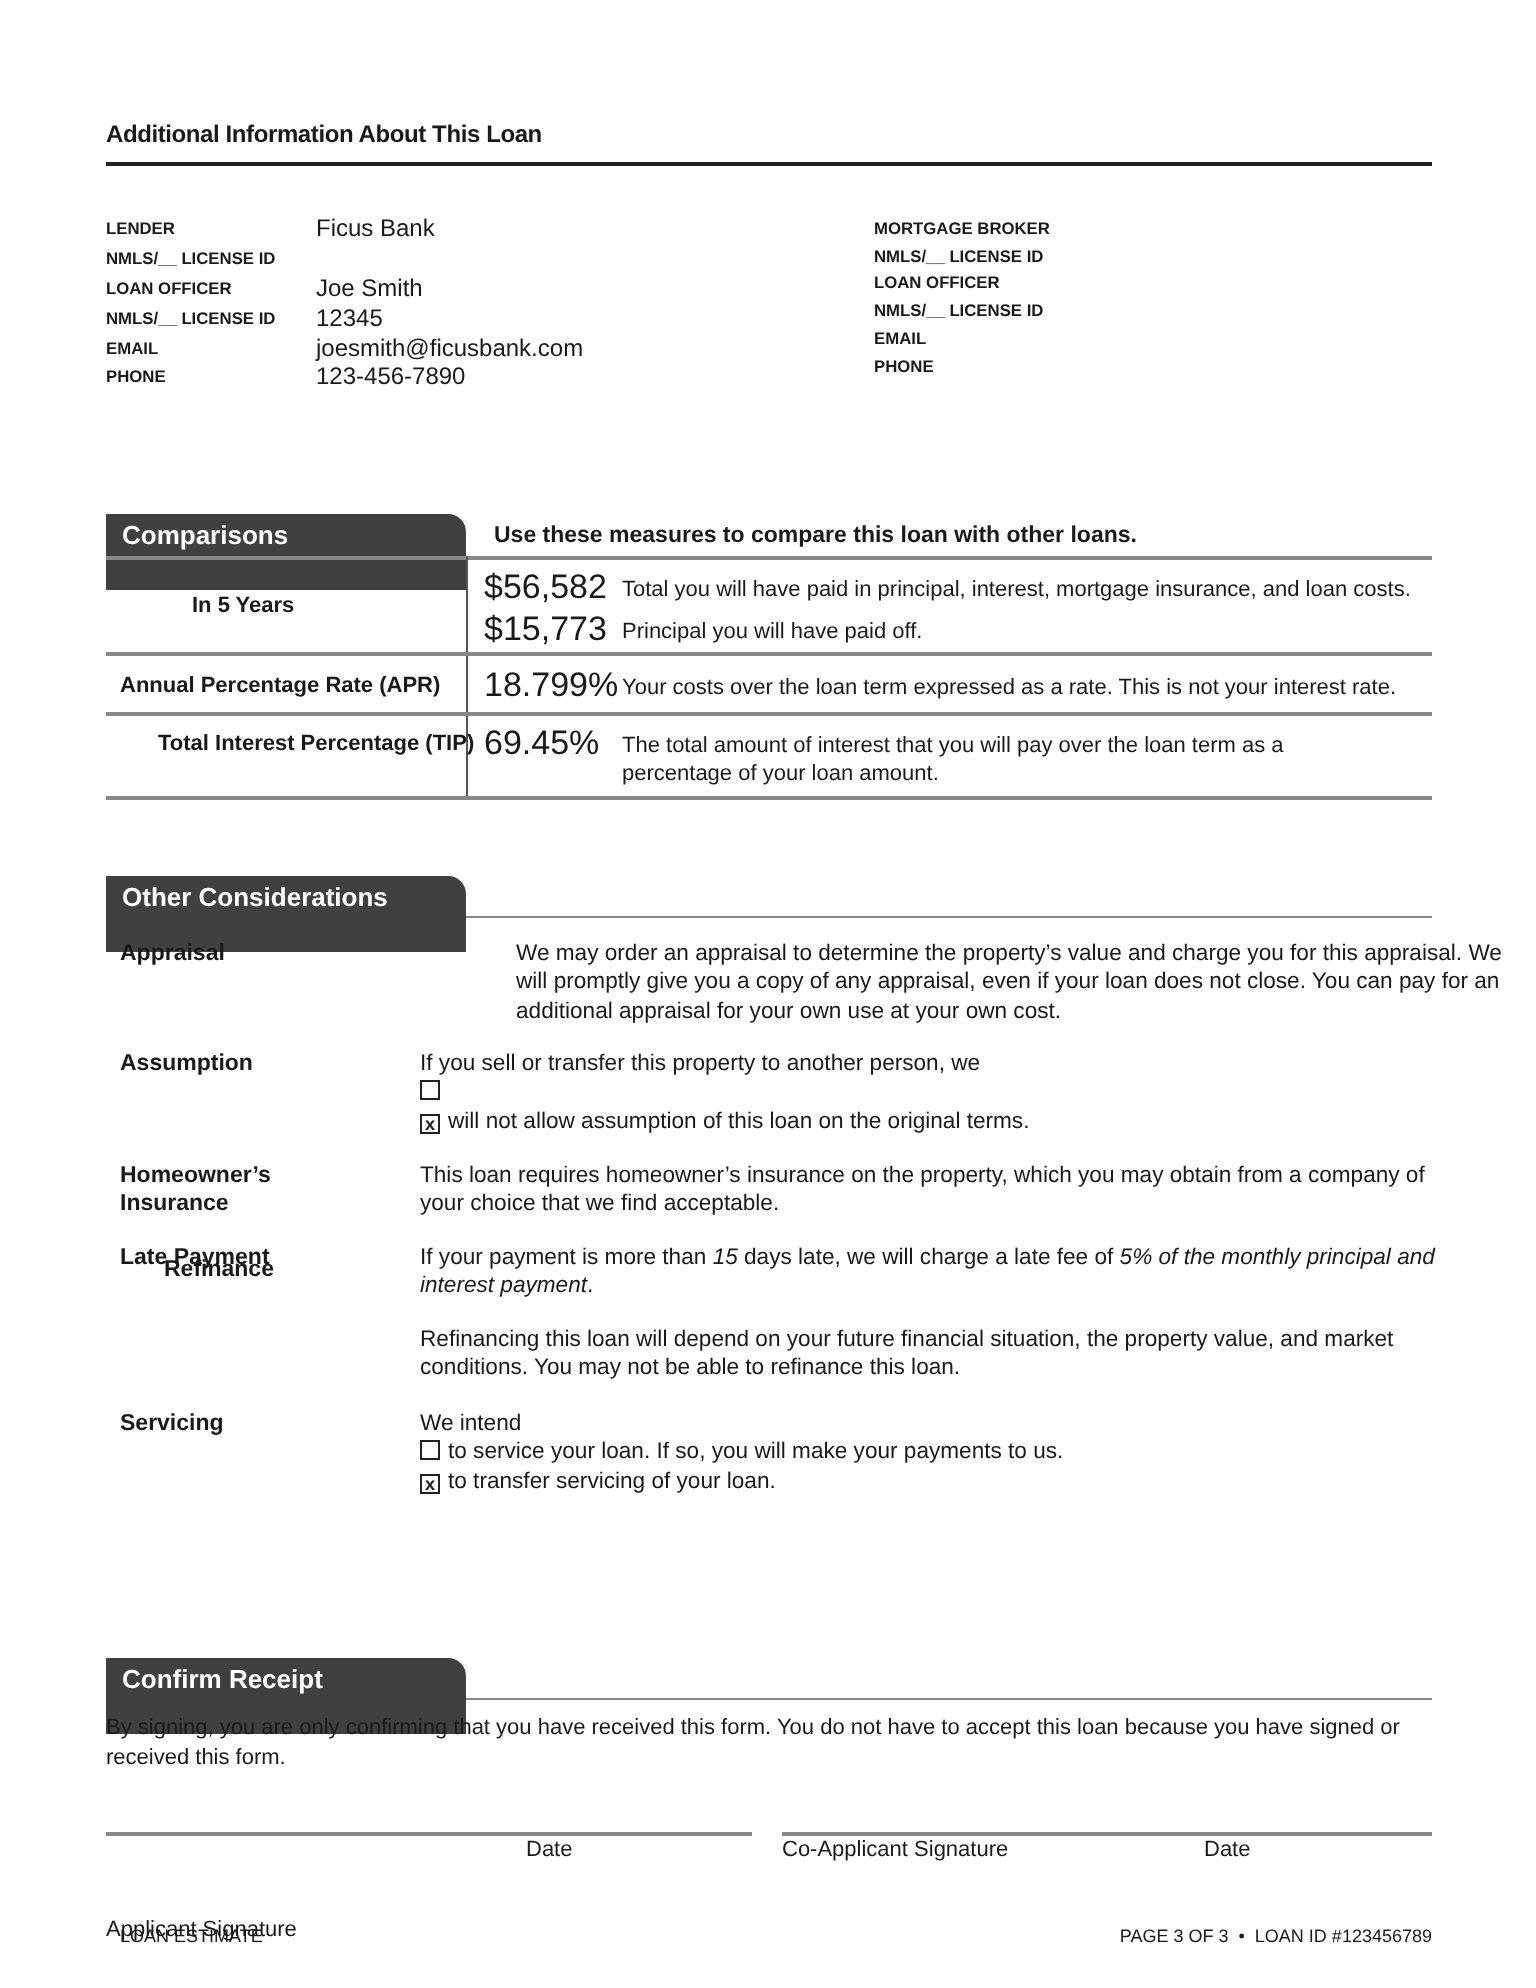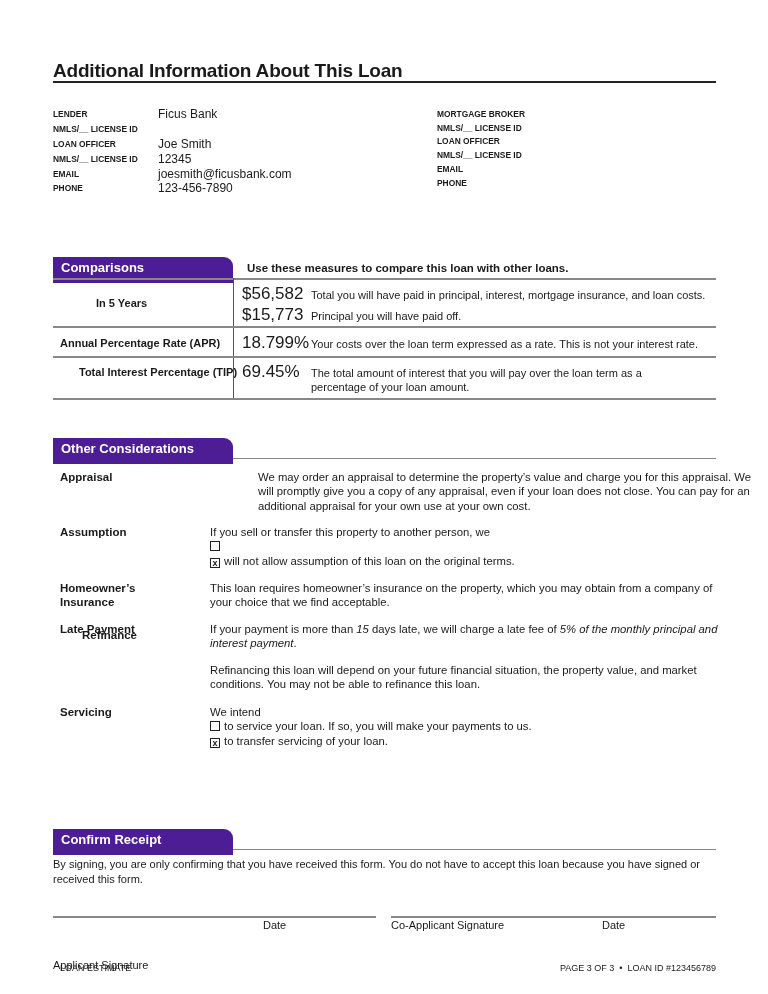--- a/index.html
+++ b/index.html
@@ -1,30 +1,30 @@
 <!DOCTYPE html>
 <html><head>
 <meta charset="utf-8">
 <style>
   * { box-sizing: border-box; margin: 0; padding: 0; }
   html, body { width: 768px; height: 994px; background: #ffffff; }
   body { position: relative; font-family: "Liberation Sans", "DejaVu Sans", sans-serif; color: #1a1a1a; overflow: hidden; }
 
-  .title { position: absolute; left: 53px; top: 60px; font-size: 19px; font-weight: bold; letter-spacing: -0.2px; text-align: center; }
+  .title { position: absolute; left: 53px; top: 60px; font-size: 12px; font-weight: bold; letter-spacing: -0.2px; text-align: center; }
   .title-rule { position: absolute; left: 53px; top: 81px; width: 663px; height: 2px; background: #222; }
 
   .contact { position: absolute; top: 107px; }
   .contact-row { display: flex; height: 14.8px; align-items: center; }
   .contact-label { font-size: 8.4px; font-weight: bold; letter-spacing: 0px; width: 105px; white-space: nowrap; }
   .contact-value { font-size: 12px; white-space: nowrap; }
   .lender { left: 53px; }
   .broker { left: 437px; }
   .broker .contact-row { height: 13.8px; }
 
-  .sec-tab { position: absolute; left: 53px; width: 180px; height: 26px; background: #4c1d95; color: #fff; border-radius: 0 9px 0 0; font-size: 13px; font-weight: bold; padding: 3px 0 0 8px; }
+  .sec-tab { position: absolute; left: 53px; width: 180px; height: 38px; background: #404040; color: #fff; border-radius: 0 9px 0 0; font-size: 13px; font-weight: bold; padding: 3px 0 0 8px; }
   .sec-line { position: absolute; height: 1px; background: #888; }
 
   .cmp-sub { position: absolute; left: 247px; top: 262px; font-size: 11.5px; font-weight: bold; }
   .cmp-vline { position: absolute; left: 233px; top: 278px; width: 1px; height: 121px; background: #555; }
   .cmp-hline { position: absolute; left: 53px; width: 663px; height: 1.5px; background: #888; }
   .cmp-label { position: absolute; left: 60px; font-size: 11px; font-weight: bold; }
   .cmp-value { position: absolute; left: 242px; font-size: 17px; letter-spacing: 0px; }
   .cmp-desc { position: absolute; left: 311px; font-size: 11px; line-height: 13.5px; width: 405px; }
 
   .oc-label { position: absolute; left: 60px; font-size: 11.5px; font-weight: bold; line-height: 14px; }

